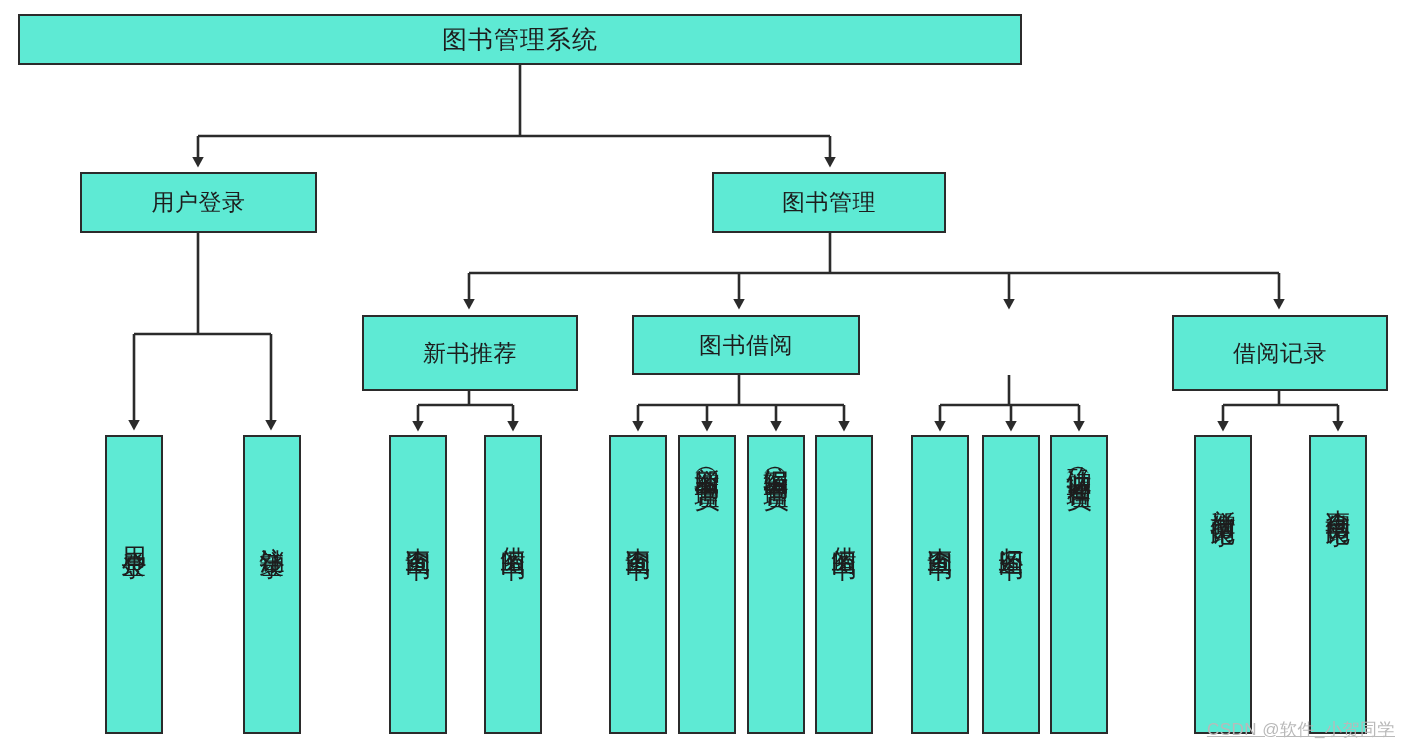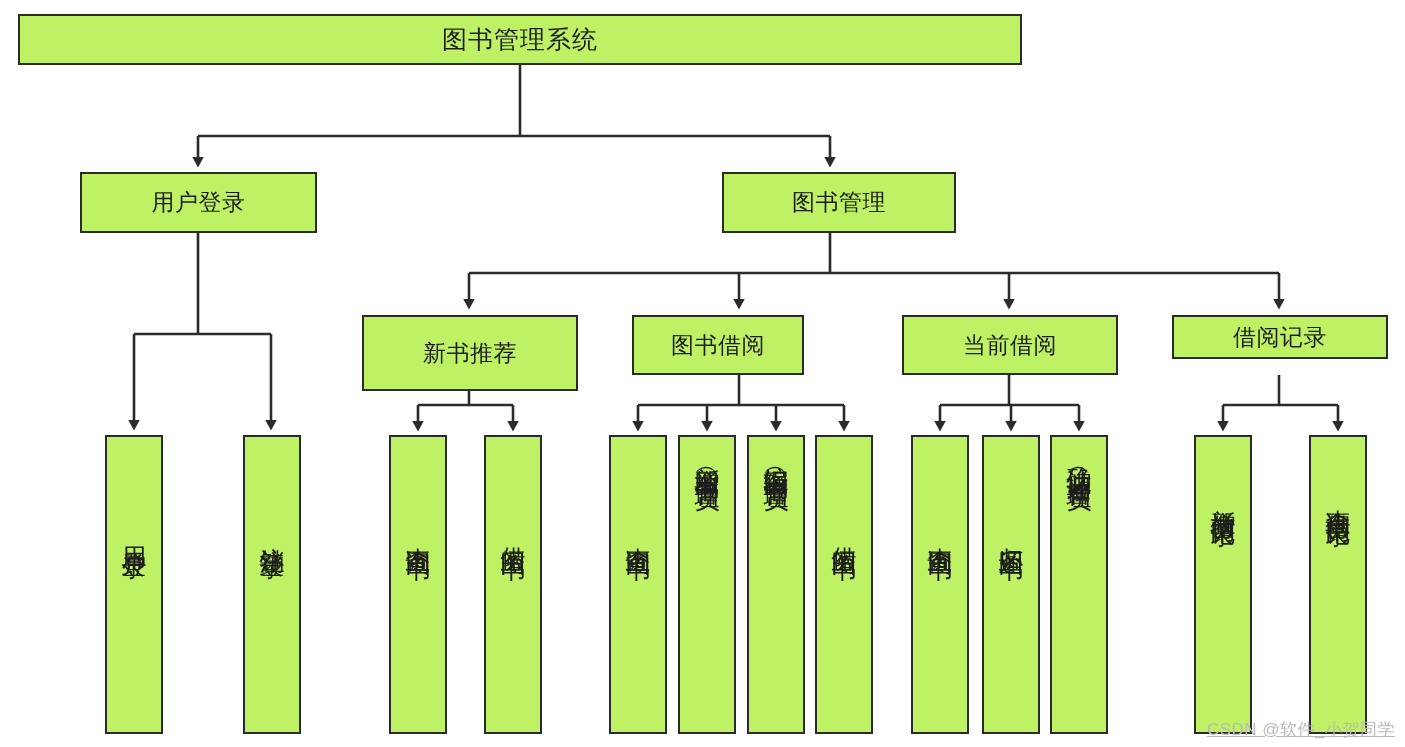--- a/index.html
+++ b/index.html
@@ -19,21 +19,21 @@
     position:absolute;
     left:0;top:0;
     width:1405px;height:747px;
     pointer-events:none;
   }
   
   .node{
     position:absolute;
     box-sizing:border-box;
     border:2.4px solid #2b2b2b;
-    background:#bef264;
+    background:#5eead4;
     display:flex;
     align-items:center;
     justify-content:center;
     color:#1d1d1d;
   }
   .node .label{
     display:block;
     line-height:1.05;
     letter-spacing:0.5px;
     white-space:nowrap;
@@ -130,37 +130,34 @@
   </svg>
 
   <div class="node root" style="left:18px;top:14px;width:1004px;height:51px;">
     <span class="label">图书管理系统</span>
   </div>
 
   <div class="node branch" style="left:80px;top:172px;width:237px;height:61px;">
     <span class="label">用户登录</span>
   </div>
 
-  <div class="node branch" style="left:712px;top:172px;width:234px;height:61px;margin-left:10px;">
+  <div class="node branch" style="left:712px;top:172px;width:234px;height:61px;">
     <span class="label">图书管理</span>
   </div>
 
   <div class="node branch" style="left:362px;top:315px;width:216px;height:76px;">
     <span class="label">新书推荐</span>
   </div>
 
-  <div class="node branch" style="left:632px;top:315px;width:172px;height:60px;">
+  <div class="node branch" style="left:632px;top:315px;width:228px;height:60px;">
     <span class="label">图书借阅</span>
   </div>
 
-  <div class="node branch" style="left:902px;top:315px;width:216px;height:60px;">
-    <span class="label">当前借阅</span>
-  </div>
-
-  <div class="node branch" style="left:1172px;top:315px;width:216px;height:44px;">
+
+  <div class="node branch" style="left:1172px;top:315px;width:216px;height:76px;">
     <span class="label">借阅记录</span>
   </div>
 
   <div class="node leaf mid" style="left:105px;top:435px;width:58px;height:299px;">
     <span class="label">用户登录</span>
   </div>
 
   <div class="node leaf mid" style="left:243px;top:435px;width:58px;height:299px;">
     <span class="label">注销登录</span>
   </div>

